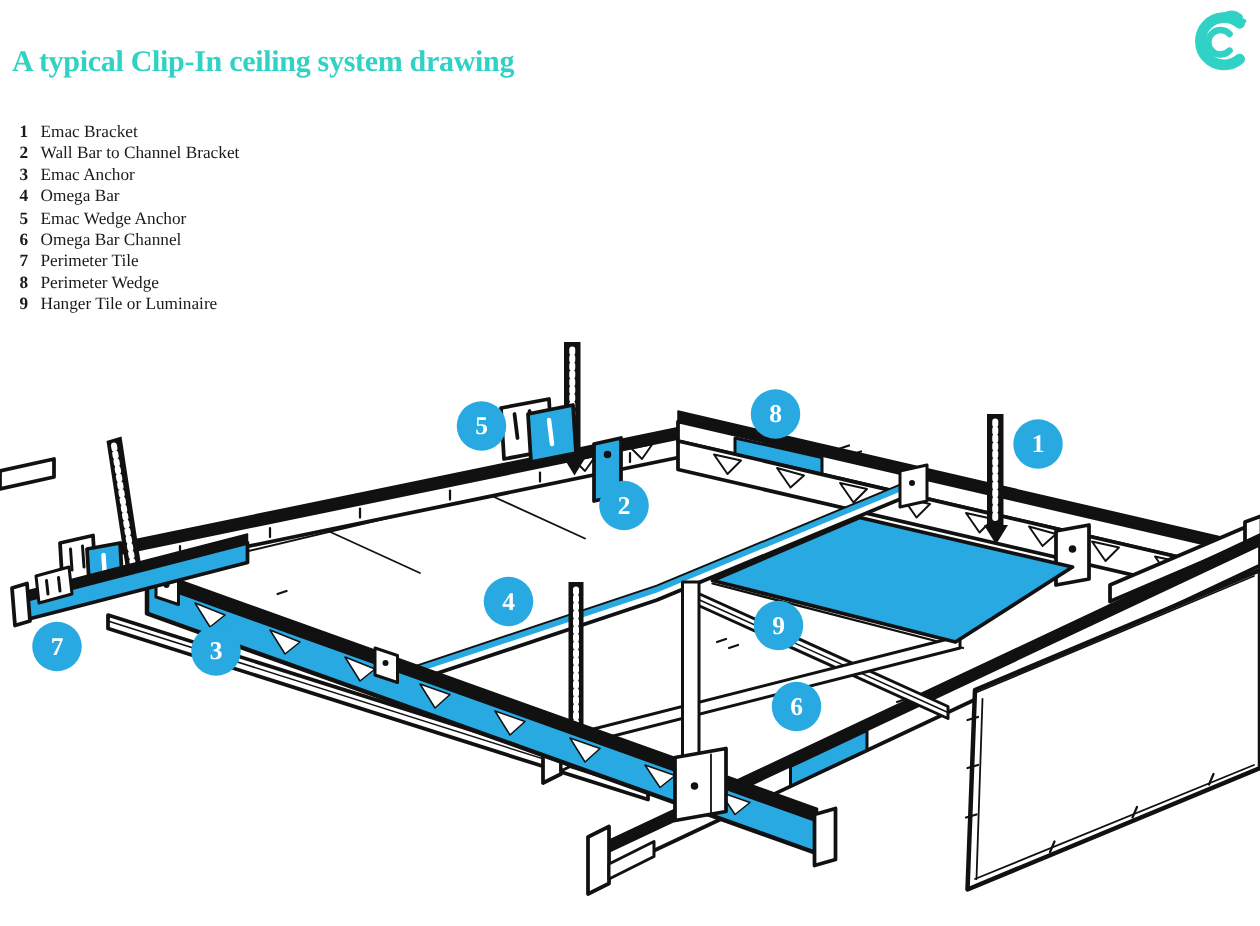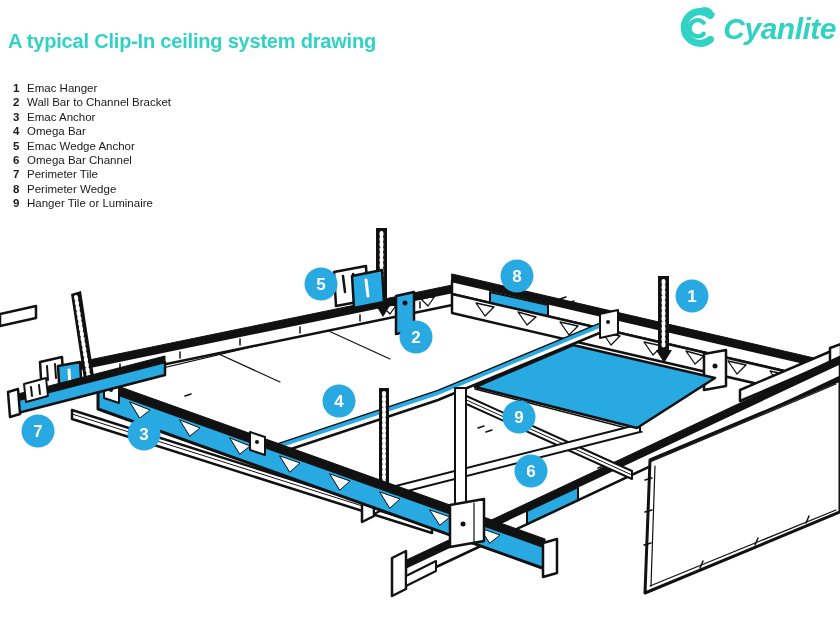--- a/index.html
+++ b/index.html
@@ -3,21 +3,21 @@
 <meta charset="utf-8">
 <style>
   :root{
     --teal:#2FD2C4;
     --blue:#29A9E1;
     --line:#111111;
   }
   html,body{margin:0;padding:0;background:#fff;}
   .page{
     position:relative;width:840px;height:617px;background:#fff;overflow:hidden;
-    font-family:Liberation Sans, sans-serif;
+    font-family:Liberation Serif, serif;
   }
   .page-title{
     position:absolute;left:8px;top:30px;margin:0;
     font-size:20px;font-weight:bold;color:var(--teal);letter-spacing:-0.2px;
   }
   .logo{
     position:absolute;top:3px;right:4px;display:flex;align-items:center;gap:3px;
   }
   .logo-text{
     font-size:30px;font-weight:bold;font-style:italic;color:var(--teal);
@@ -51,27 +51,26 @@
     <span>
       <svg width="46" height="48" viewBox="0 0 48 48">
         <g fill="none" stroke="var(--teal)" stroke-linecap="round">
           <path d="M38 12 A16.5 16.5 0 1 0 38 37" stroke-width="7.5"></path>
           <path d="M31 19.5 A8.5 8.5 0 1 0 31 31" stroke-width="4.5"></path>
           <path d="M27 6.5 Q33 3 38.5 7.5" stroke-width="3.5"></path>
           <path d="M36 10 q3 -1.5 5.5 0.5" stroke-width="2.5"></path>
         </g>
       </svg>
     </span>
-    <span class="logo-text">Cyanlite</span>
   </div>
 
   <ol class="legend">
       <li>
         <span class="num">1</span>
-        <span>Emac Hanger</span>
+        <span>Emac Bracket</span>
       </li>
       <li>
         <span class="num">2</span>
         <span>Wall Bar to Channel Bracket</span>
       </li>
       <li>
         <span class="num">3</span>
         <span>Emac Anchor</span>
       </li>
       <li>

